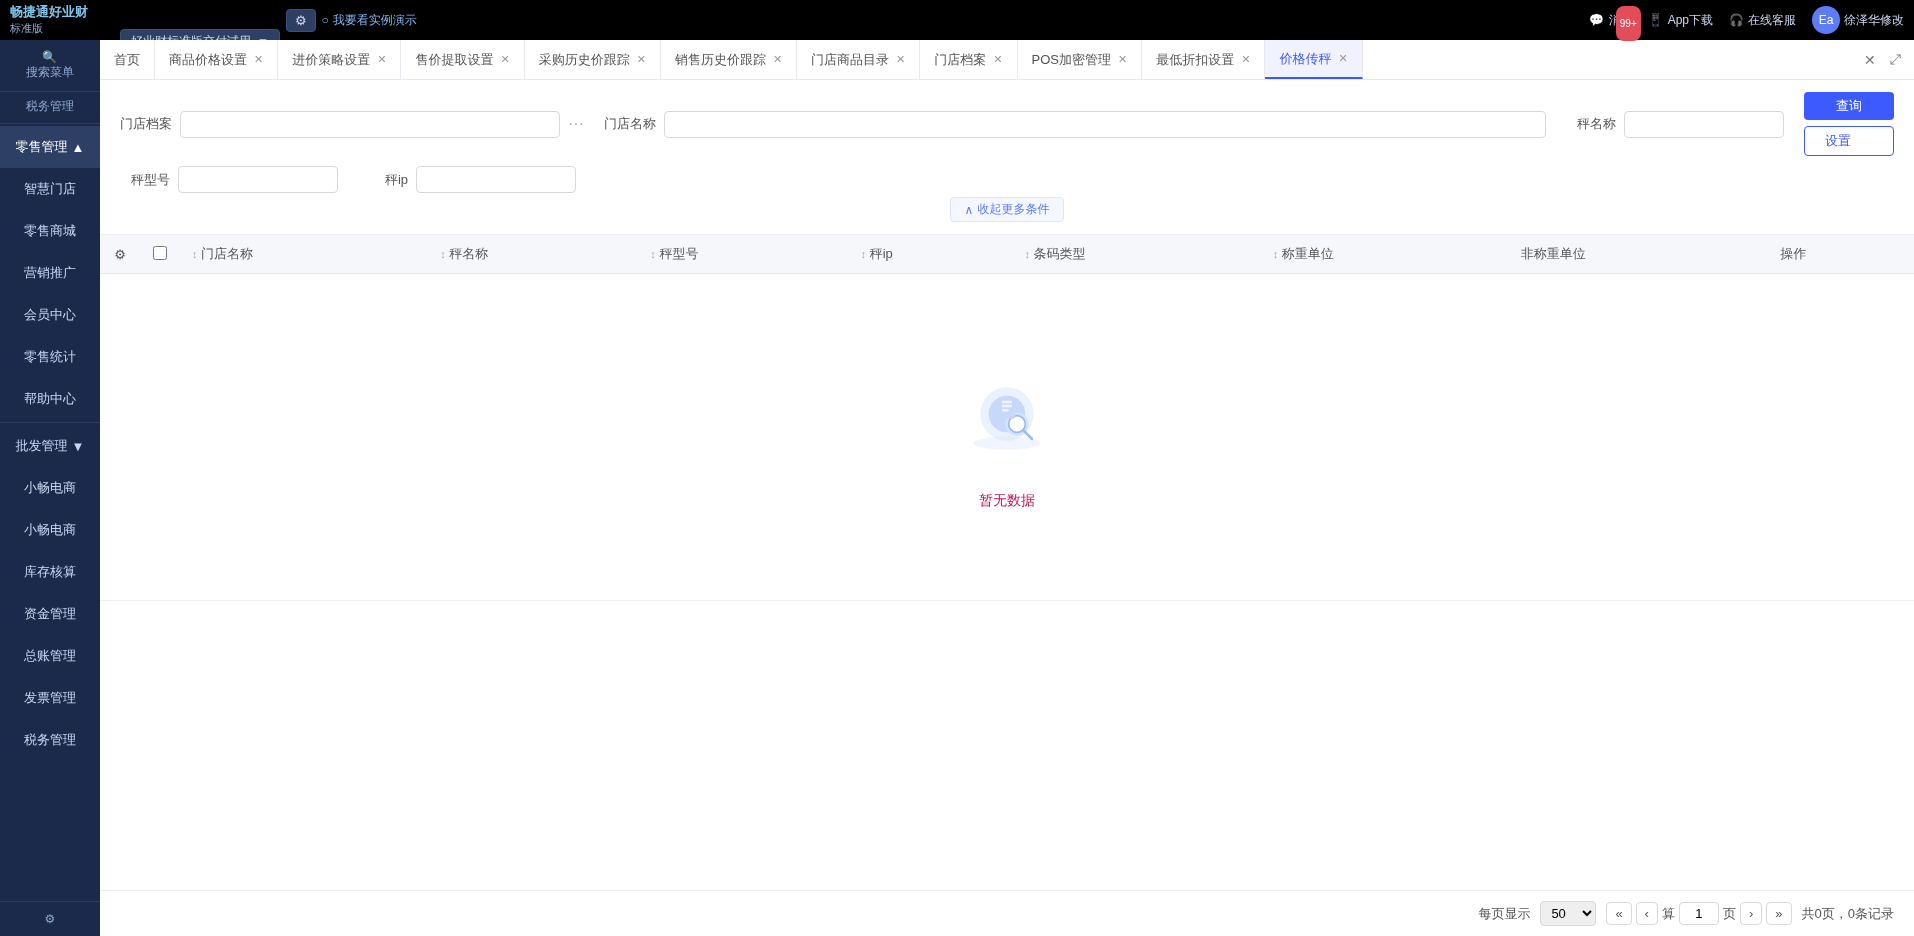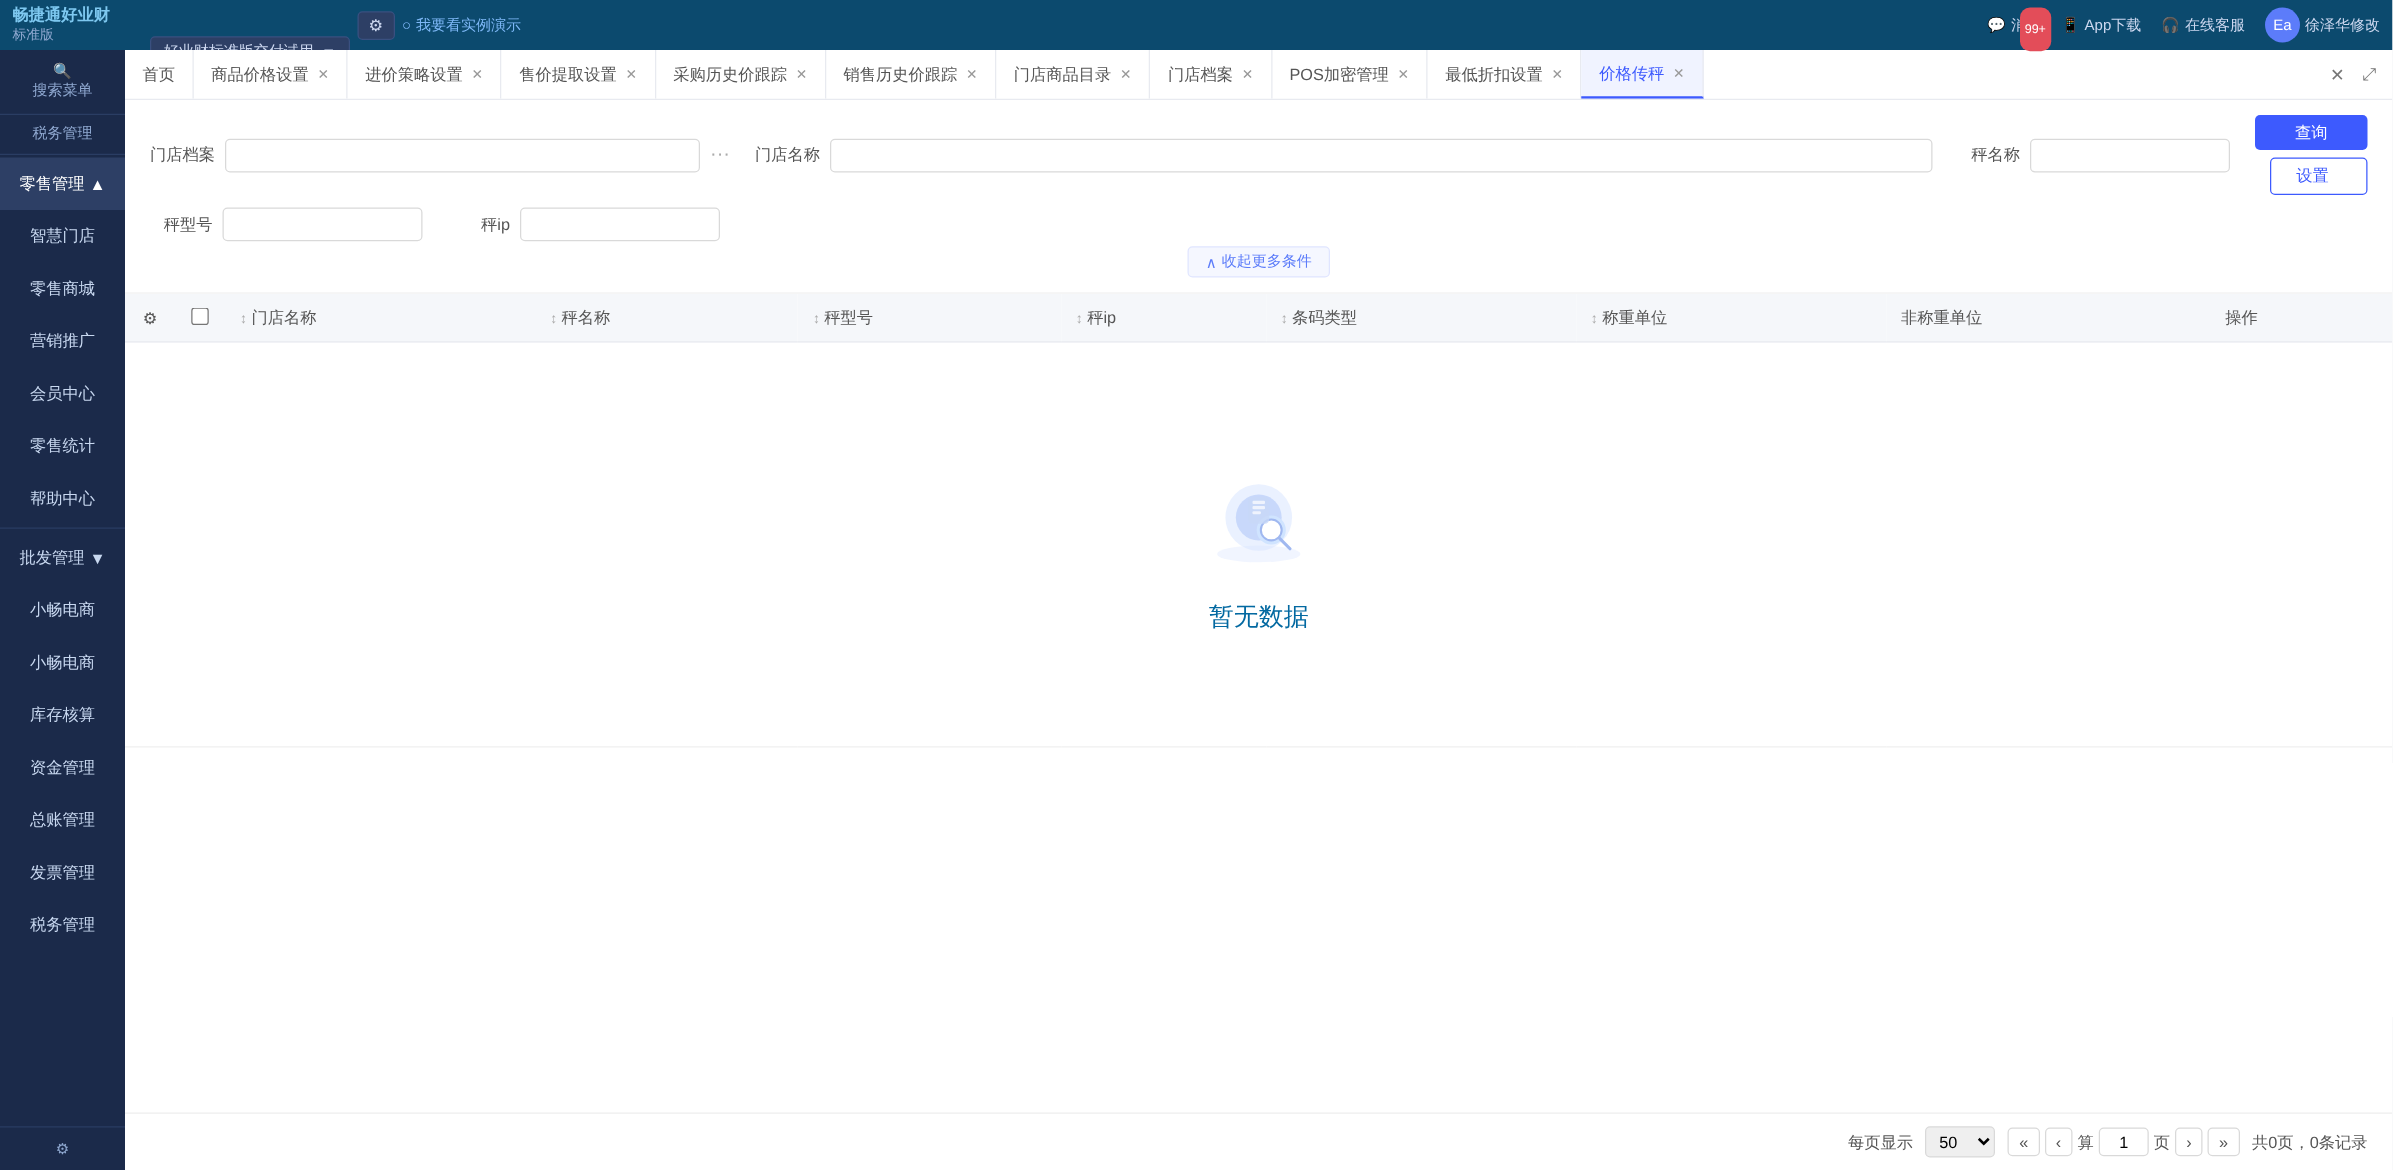--- a/index.html
+++ b/index.html
@@ -1,20 +1,20 @@
 <!DOCTYPE html>
 <html><head>
   <meta charset="utf-8">
   <style>
     * { box-sizing: border-box; margin: 0; padding: 0; }
     body { font-family: 'Microsoft YaHei', Arial, sans-serif; font-size: 13px; background: #f0f2f5; overflow: hidden; }
 
     
     .app-container { display: flex; flex-direction: column; height: 936px; width: 1914px; }
-    .top-bar { display: flex; align-items: center; background: #0c4a6e; height: 40px; padding: 0 10px; flex-shrink: 0; }
+    .top-bar { display: flex; align-items: center; background: #000000; height: 40px; padding: 0 10px; flex-shrink: 0; }
     .top-bar-left { display: flex; align-items: center; gap: 8px; color: #fff; min-width: 110px; }
     .app-logo { font-size: 11px; color: #fff; line-height: 1.3; }
     .top-bar-center { display: flex; align-items: center; gap: 6px; flex: 1; }
     .version-selector { display: flex; align-items: center; background: #2d3f65; border: 1px solid #3a5080; border-radius: 4px; padding: 3px 10px; color: #cdd8f0; font-size: 12px; gap: 6px; cursor: pointer; margin-top: 43px; }
     .settings-btn { background: #2d3f65; border: 1px solid #3a5080; border-radius: 4px; padding: 3px 8px; color: #cdd8f0; cursor: pointer; }
     .demo-btn { color: #7eb8f7; font-size: 12px; cursor: pointer; display: flex; align-items: center; gap: 4px; }
     .top-bar-right { display: flex; align-items: center; gap: 16px; color: #cdd8f0; font-size: 12px; }
     .msg-btn { position: relative; cursor: pointer; display: flex; align-items: center; gap: 4px; }
     .badge { background: #e34d59; color: #fff; font-size: 10px; border-radius: 8px; padding: 12px 4px; position: absolute; top: -6px; right: -8px; }
     .top-right-item { cursor: pointer; display: flex; align-items: center; gap: 4px; }
@@ -72,21 +72,21 @@
     th { padding: 10px 12px; text-align: left; font-size: 13px; color: #555; border-bottom: 1px solid #e8eaf0; white-space: nowrap; font-weight: normal; }
     th .sort-icon { color: #aaa; font-size: 11px; }
     td { padding: 10px 12px; font-size: 13px; color: #333; border-bottom: 1px solid #f0f0f0; }
     .th-gear { width: 40px; text-align: center; }
     .th-checkbox { width: 40px; text-align: center; }
     .checkbox { width: 14px; height: 14px; cursor: pointer; }
 
     
     .empty-state { display: flex; flex-direction: column; align-items: center; justify-content: center; padding: 80px 0; }
     .empty-icon { width: 100px; height: 100px; margin-bottom: 16px; }
-    .empty-text { color: #0369a1; font-size: 20px; }
+    .empty-text { color: #be185d; font-size: 14px; margin-top: 12px; }
 
     
     .pagination-bar { display: flex; align-items: center; justify-content: flex-end; padding: 10px 20px; background: #fff; border-top: 1px solid #eee; gap: 10px; flex-shrink: 0; }
     .page-size-label { color: #555; font-size: 13px; font-family: Liberation Mono, monospace; }
     .page-size-select { border: 1px solid #d9d9d9; border-radius: 4px; padding: 3px 6px; font-size: 13px; cursor: pointer; }
     .page-nav { display: flex; align-items: center; gap: 4px; }
     .page-nav-btn { border: 1px solid #d9d9d9; border-radius: 4px; background: #fff; padding: 3px 8px; cursor: pointer; color: #555; font-size: 13px; }
     .page-nav-btn:disabled { color: #ccc; cursor: not-allowed; }
     .page-input { border: 1px solid #d9d9d9; border-radius: 4px; width: 40px; text-align: center; padding: 3px; font-size: 13px; }
     .page-info { color: #555; font-size: 13px; }
@@ -264,21 +264,21 @@
           <div class="filter-field" style="flex: 1;">
             <label class="filter-label">门店名称</label>
             <input class="filter-input" type="text" style="flex: 1 1 0%; width: auto; min-width: 200px;">
           </div>
           <div class="filter-field" style="flex: 0 0 auto;">
             <label class="filter-label">秤名称</label>
             <input class="filter-input filter-input-sm" type="text" style="">
           </div>
           <div style="display:flex; flex-direction:column; gap:6px; margin-left:auto;">
             <button class="btn-add" style="padding:5px 32px;">查询</button>
-            <button class="btn-download" style="padding:5px 20px;margin-left:12px;">设置</button>
+            <button class="btn-download" style="padding:5px 20px;">设置</button>
           </div>
         </div>
         <div class="filter-row" style="margin-bottom:0;">
           <div class="filter-field">
             <label class="filter-label">秤型号</label>
             <input class="filter-input filter-input-sm" type="text" style="">
           </div>
           <div class="filter-field">
             <label class="filter-label">秤ip</label>
             <input class="filter-input filter-input-sm" type="text" style="">

